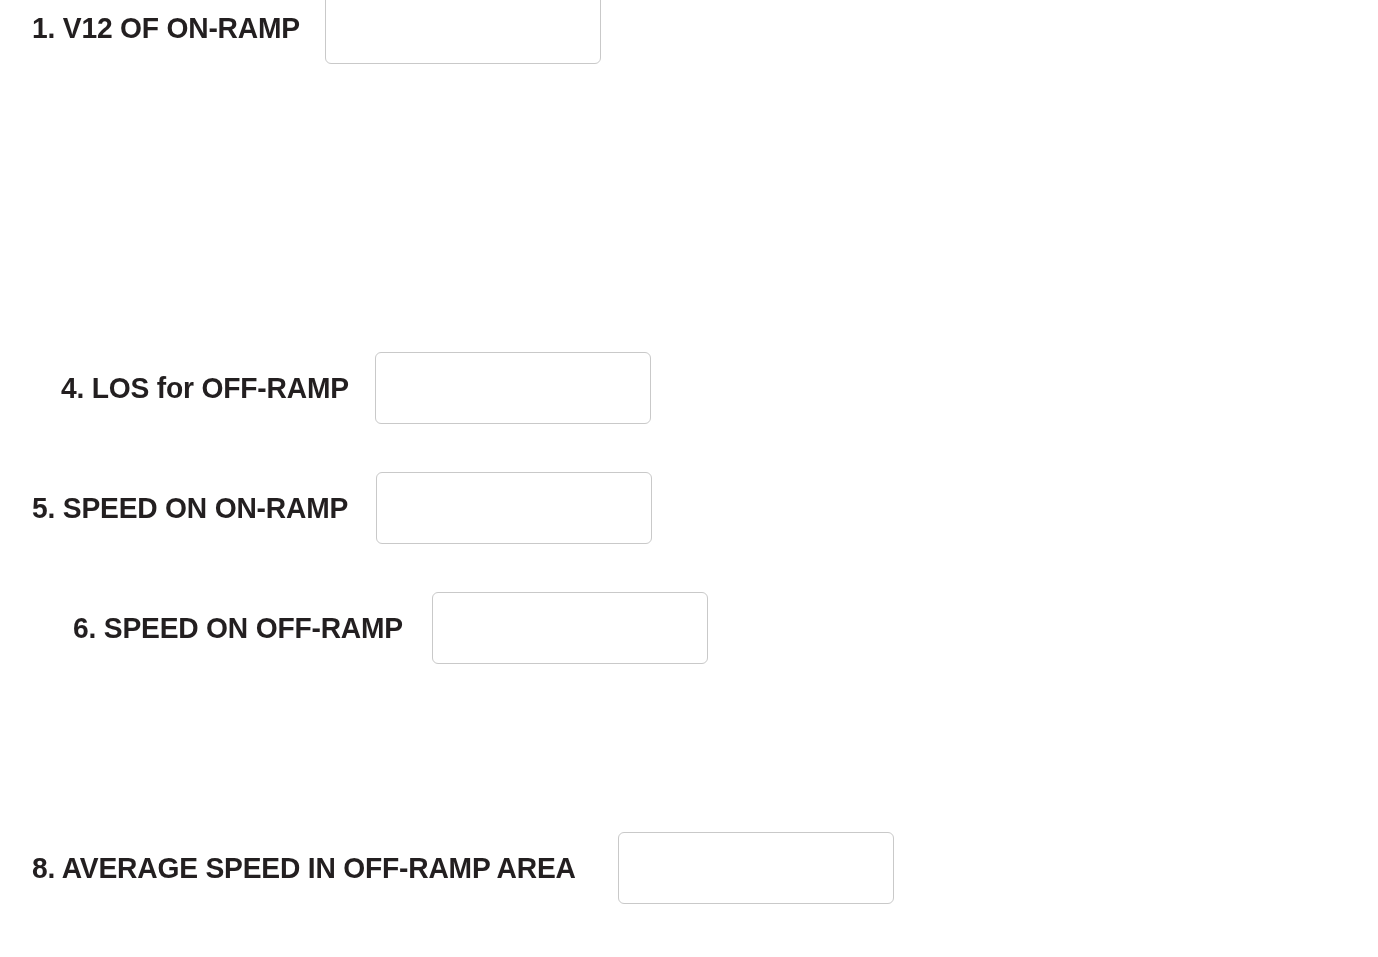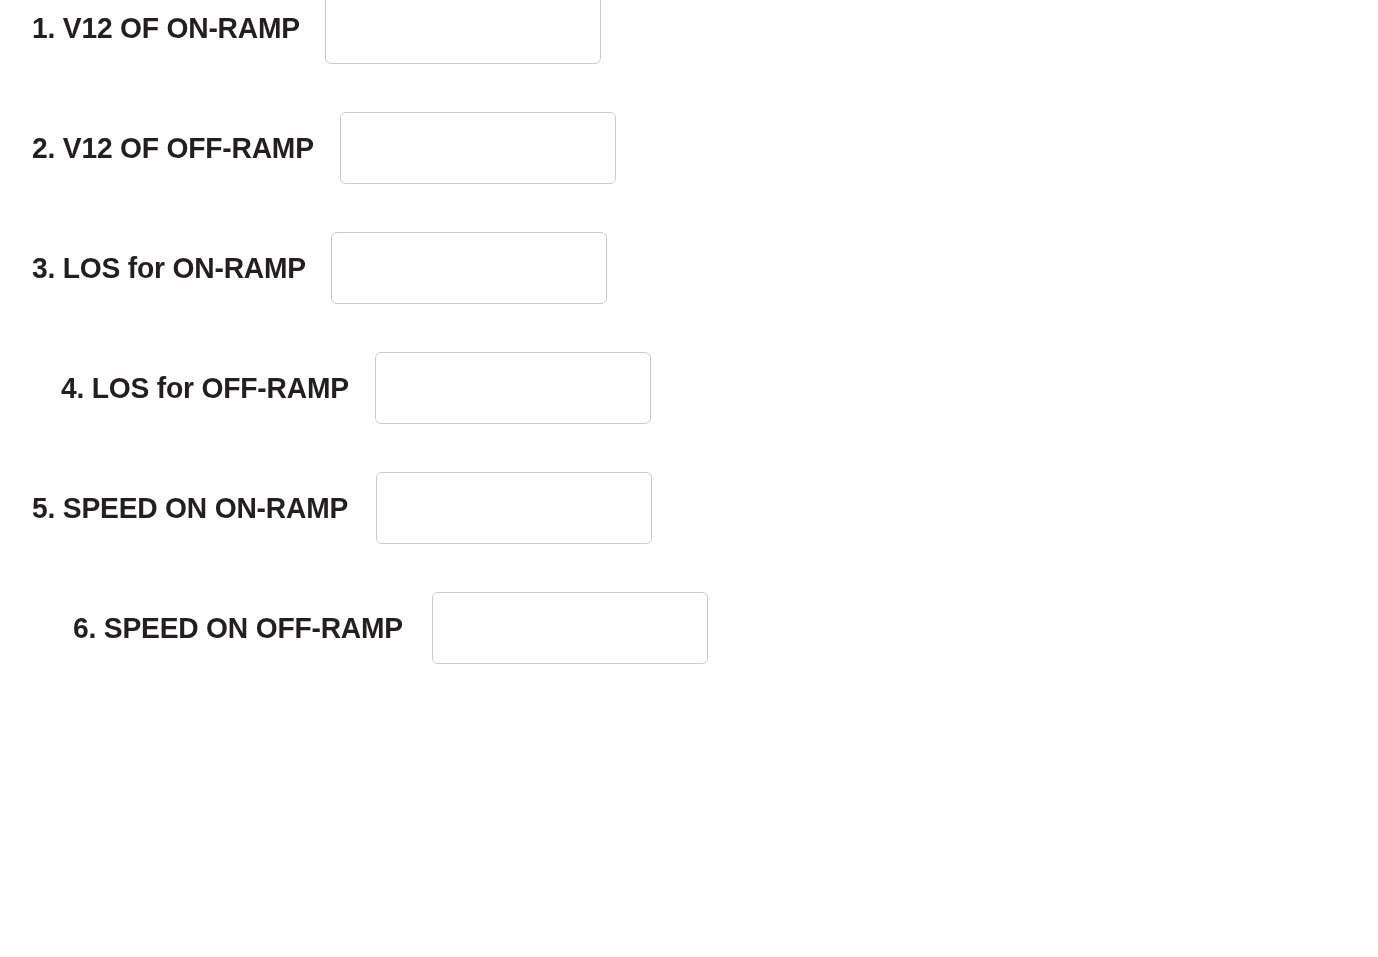--- a/index.html
+++ b/index.html
@@ -76,40 +76,36 @@
 </head>
 <body>
 
 <div id="form-root">
 
   <div class="form-row row-1">
     <span class="row-label">1. V12 OF ON-RAMP</span>
     <input class="answer-field" type="text" value="" style="">
   </div>
 
-  <div class="form-row row-2">
-    <span class="row-label">2. V12 OF OFF-RAMP</span>
-    <input class="answer-field" type="text" value="" style="">
-  </div>
 
-  <div class="form-row row-3">
-    <span class="row-label">3. LOS for ON-RAMP</span>
-    <input class="answer-field" type="text" value="" style="">
-  </div>
 
   <div class="form-row row-4">
     <span class="row-label">4. LOS for OFF-RAMP</span>
     <input class="answer-field" type="text" value="" style="">
   </div>
 
   <div class="form-row row-5">
     <span class="row-label">5. SPEED ON ON-RAMP</span>
     <input class="answer-field" type="text" value="" style="">
   </div>
 
   <div class="form-row row-6">
     <span class="row-label">6. SPEED ON OFF-RAMP</span>
     <input class="answer-field" type="text" value="" style="">
   </div>
 
 
+  <div class="form-row row-8">
+    <span class="row-label">8. AVERAGE SPEED IN OFF-RAMP AREA</span>
+    <input class="answer-field" type="text" value="" style="">
+  </div>
 
 </div>
 
 </body></html>

